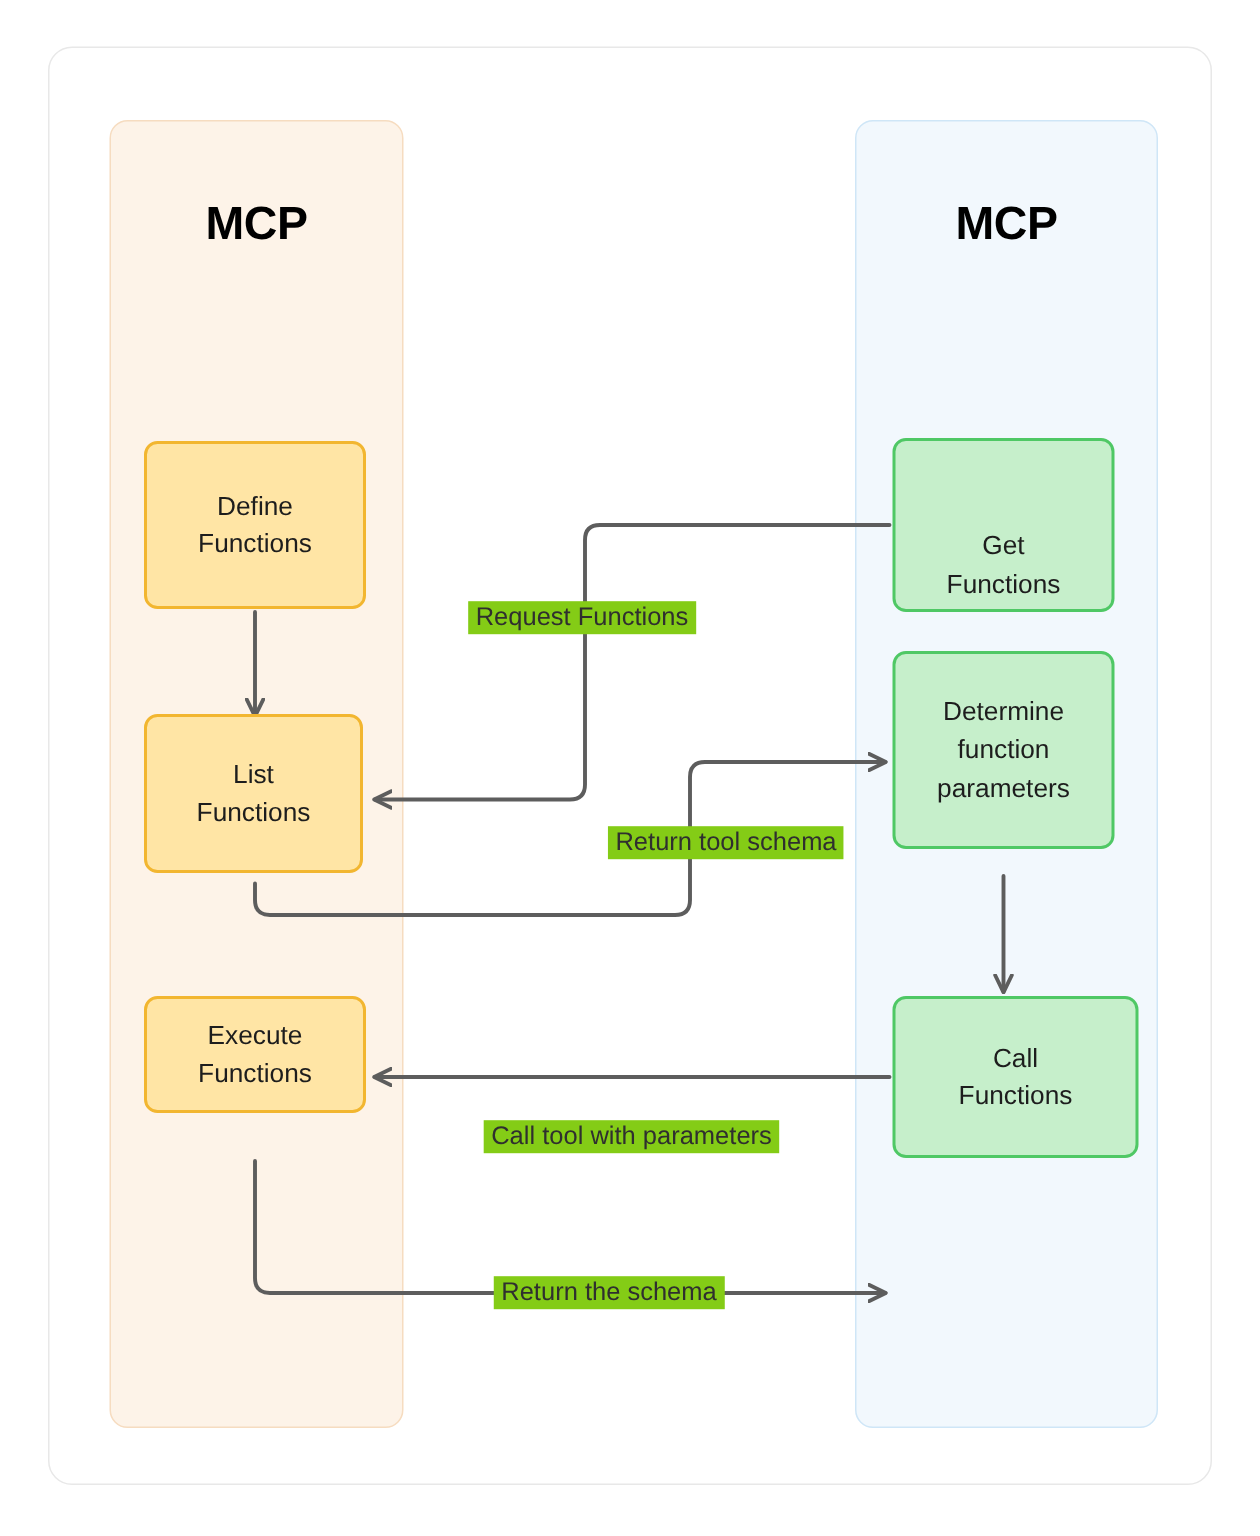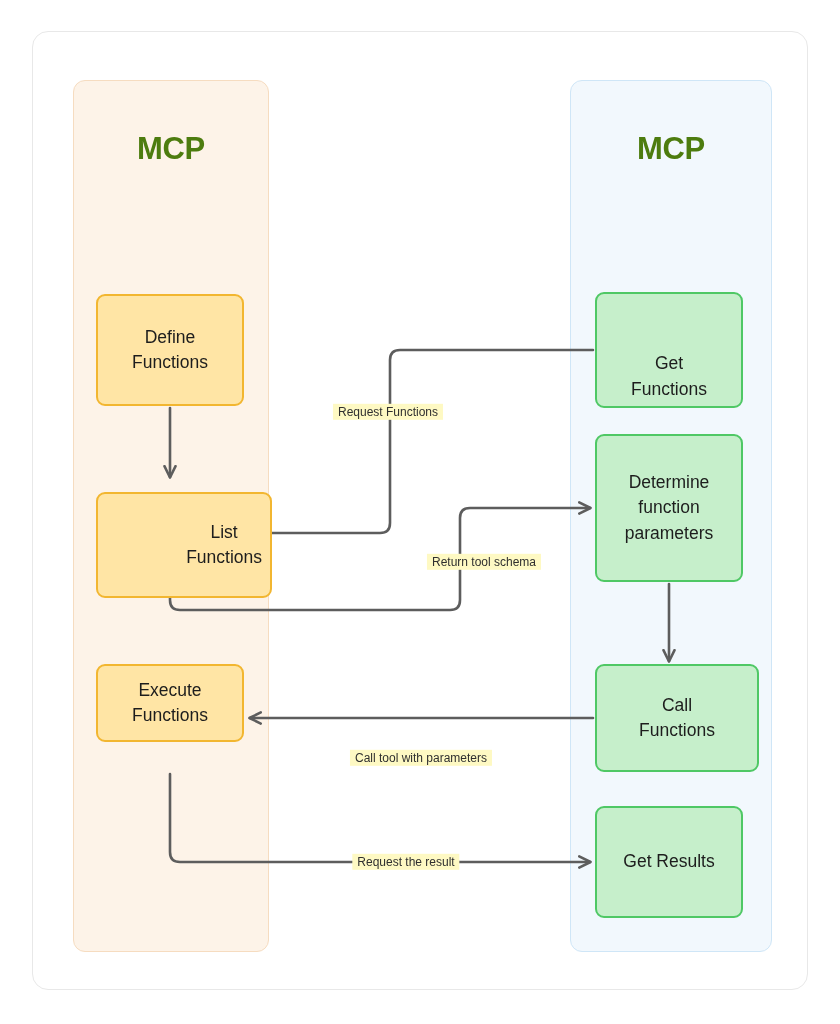--- a/index.html
+++ b/index.html
@@ -49,21 +49,21 @@
     background: #f2f8fd;
     border: 1px solid #cfe6f7;
   }
   .lane-title {
     position: absolute;
     left: 0;
     right: 0;
     text-align: center;
     font-size: 31px;
     font-weight: bold;
-    color: #4d7c0f;
+    color: #000000;
     line-height: 1.28;
     letter-spacing: -0.3px;
   }
   #lane-server .lane-title { top: 48px; }
   #lane-client .lane-title { top: 48px; }
 
   
   .node {
     position: absolute;
     box-sizing: border-box;
@@ -80,25 +80,25 @@
   .node.server {
     background: #ffe5a5;
     border: 2.5px solid #f2b630;
   }
   .node.client {
     background: #c6efcb;
     border: 2.5px solid #4fc865;
   }
 
   #node-define    { left: 96px;  top: 294px; width: 148px; height: 112px; text-align: center; }
-  #node-list      { left: 96px;  top: 492px; width: 176px; height: 106px; justify-content: flex-end; }
+  #node-list      { left: 96px;  top: 476px; width: 146px; height: 106px; }
   #node-execute   { left: 96px;  top: 664px; width: 148px; height: 78px; }
 
   #node-get-funcs { left: 595px; top: 292px; width: 148px; height: 116px; align-items: flex-end; }
-  #node-determine { left: 595px; top: 434px; width: 148px; height: 148px; }
+  #node-determine { left: 595px; top: 434px; width: 148px; height: 132px; }
   #node-call      { left: 595px; top: 664px; width: 164px; height: 108px; }
   #node-get-res   { left: 595px; top: 806px; width: 148px; height: 112px; }
 
   
   #edges {
     position: absolute;
     left: 0;
     top: 0;
     width: 840px;
     height: 1024px;
@@ -106,24 +106,24 @@
   }
   .edge-path {
     fill: none;
     stroke: #5d5d5d;
     stroke-width: 2.6px;
     stroke-linecap: round;
     stroke-linejoin: round;
   }
   .edge-label {
     position: absolute;
-    font-size: 12px;
+    font-size: 17px;
     color: #2f2f2f;
     white-space: nowrap;
-    background: #fef9c3;
+    background: #84cc16;
     padding: 1px 5px;
     line-height: 1.2;
     transform: translate(-50%, -50%);
   }
 </style>
 </head>
 <body>
 
 <div id="stage">
 
@@ -197,27 +197,22 @@
     </div>
   </div>
 
   <div class="node client" id="node-call">
     <div>
       <div>Call</div>
       <div>Functions</div>
     </div>
   </div>
 
-  <div class="node client" id="node-get-res">
-    <div>
-      <div>Get Results</div>
-    </div>
-  </div>
 
   <div class="edge-label" style="left:388px; top:412px;">Request Functions</div>
 
   <div class="edge-label" style="left:452px; top:562px;margin-left:32px;">Return tool schema</div>
 
   <div class="edge-label" style="left:421px; top:718px;margin-top:40px;">Call tool with parameters</div>
 
-  <div class="edge-label" style="left:406px; top:862px;">Request the result</div>
+  <div class="edge-label" style="left:406px; top:862px;">Return the schema</div>
 
 </div>
 
 </body></html>

